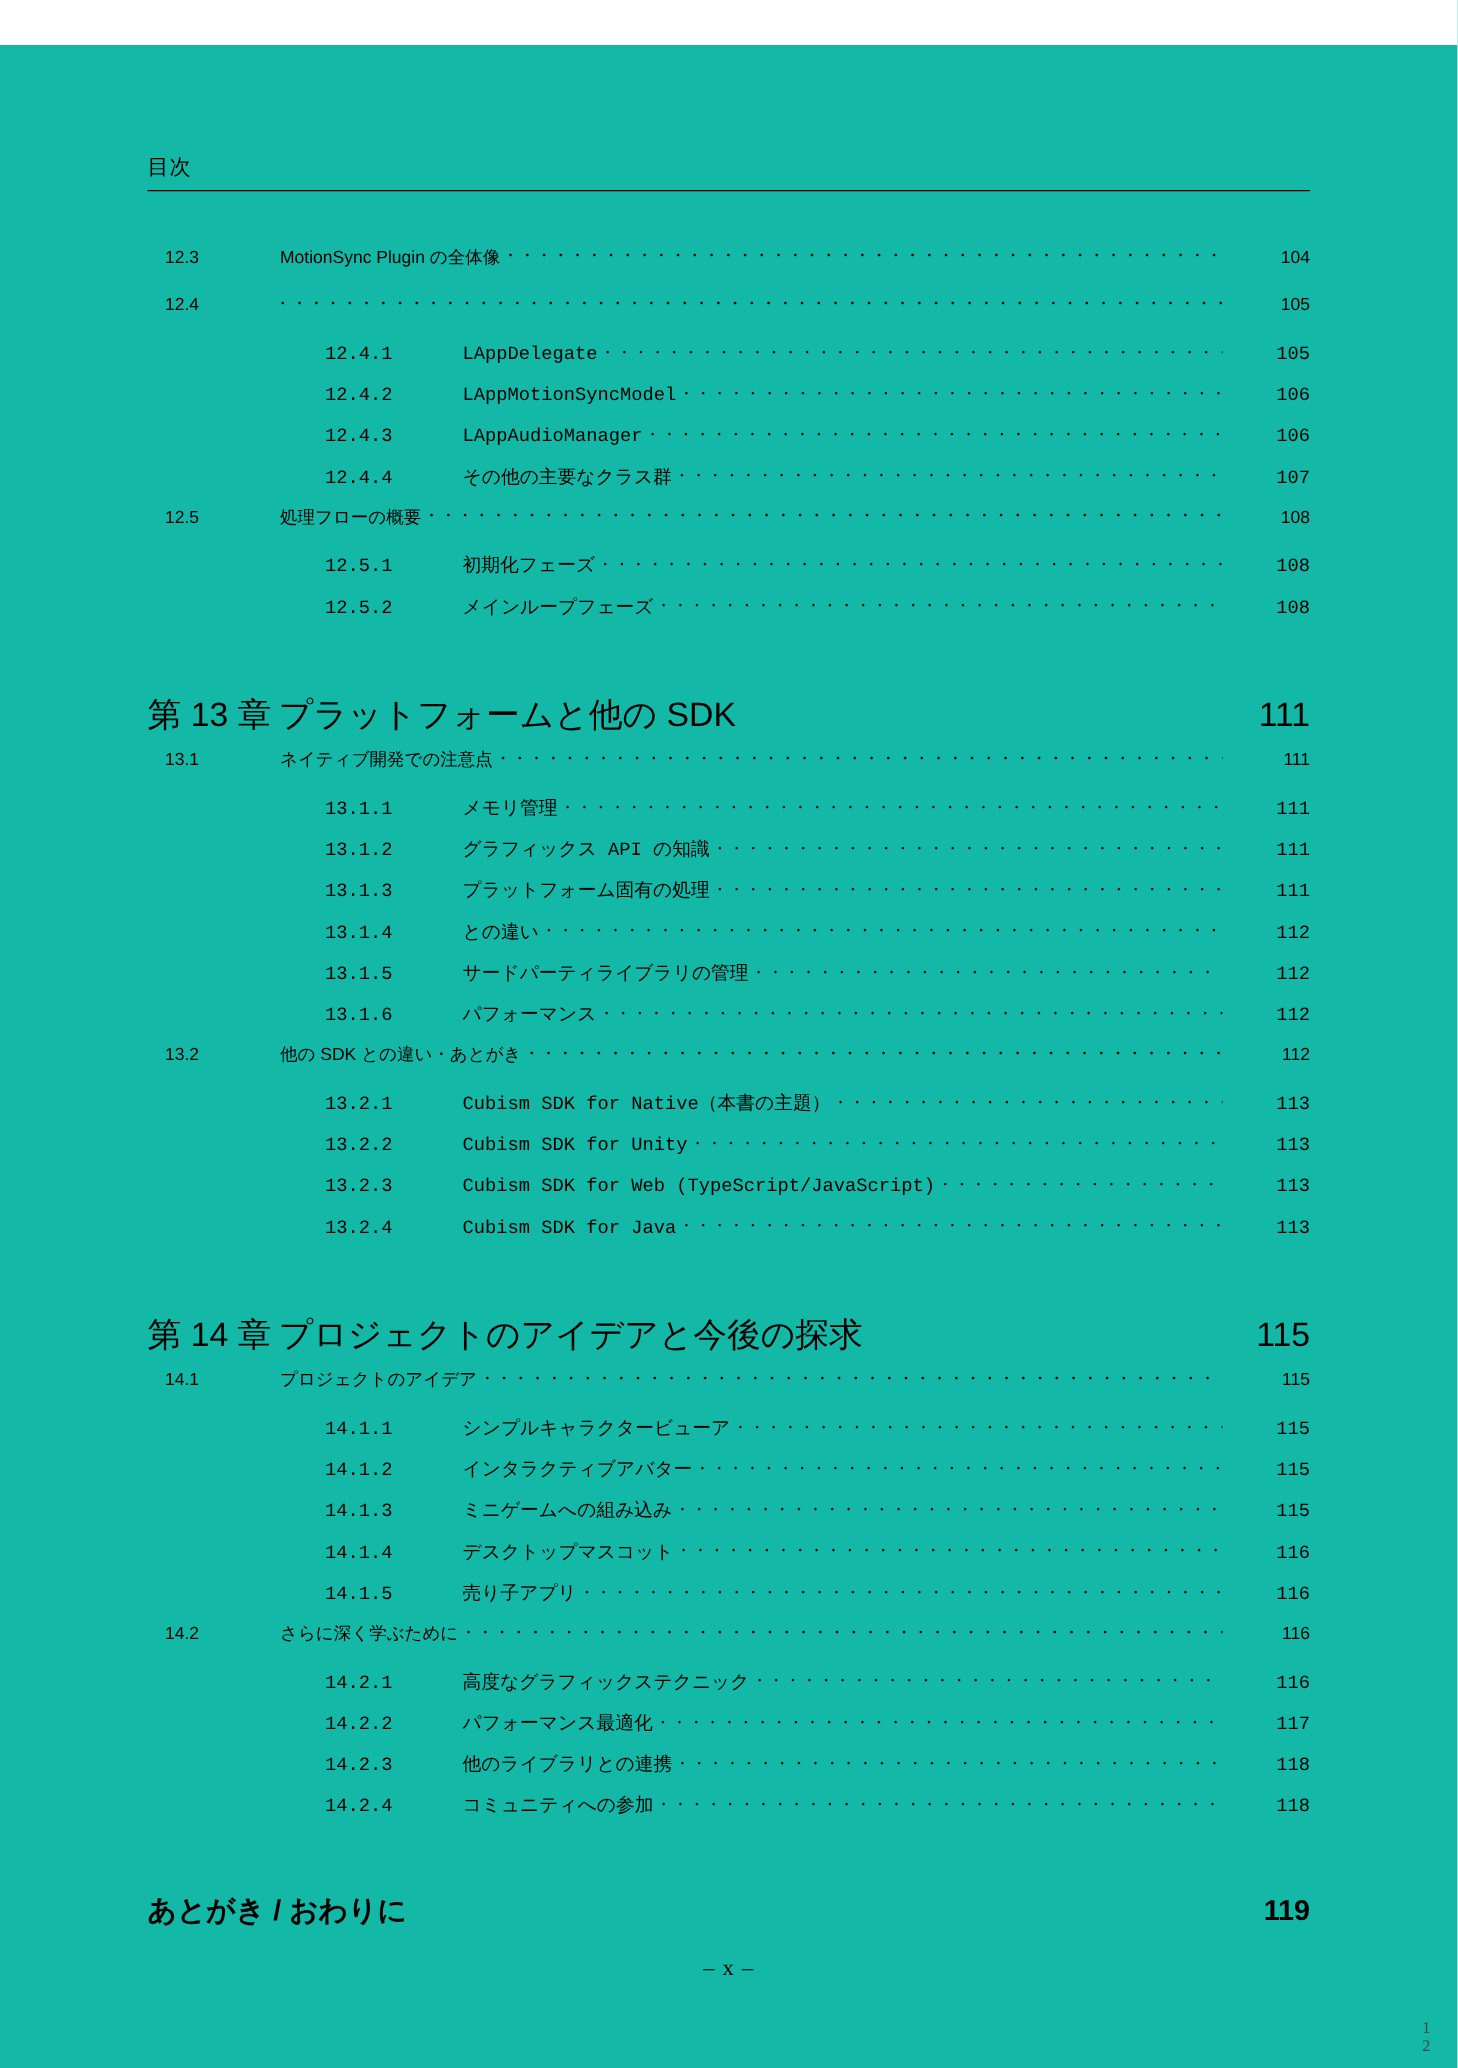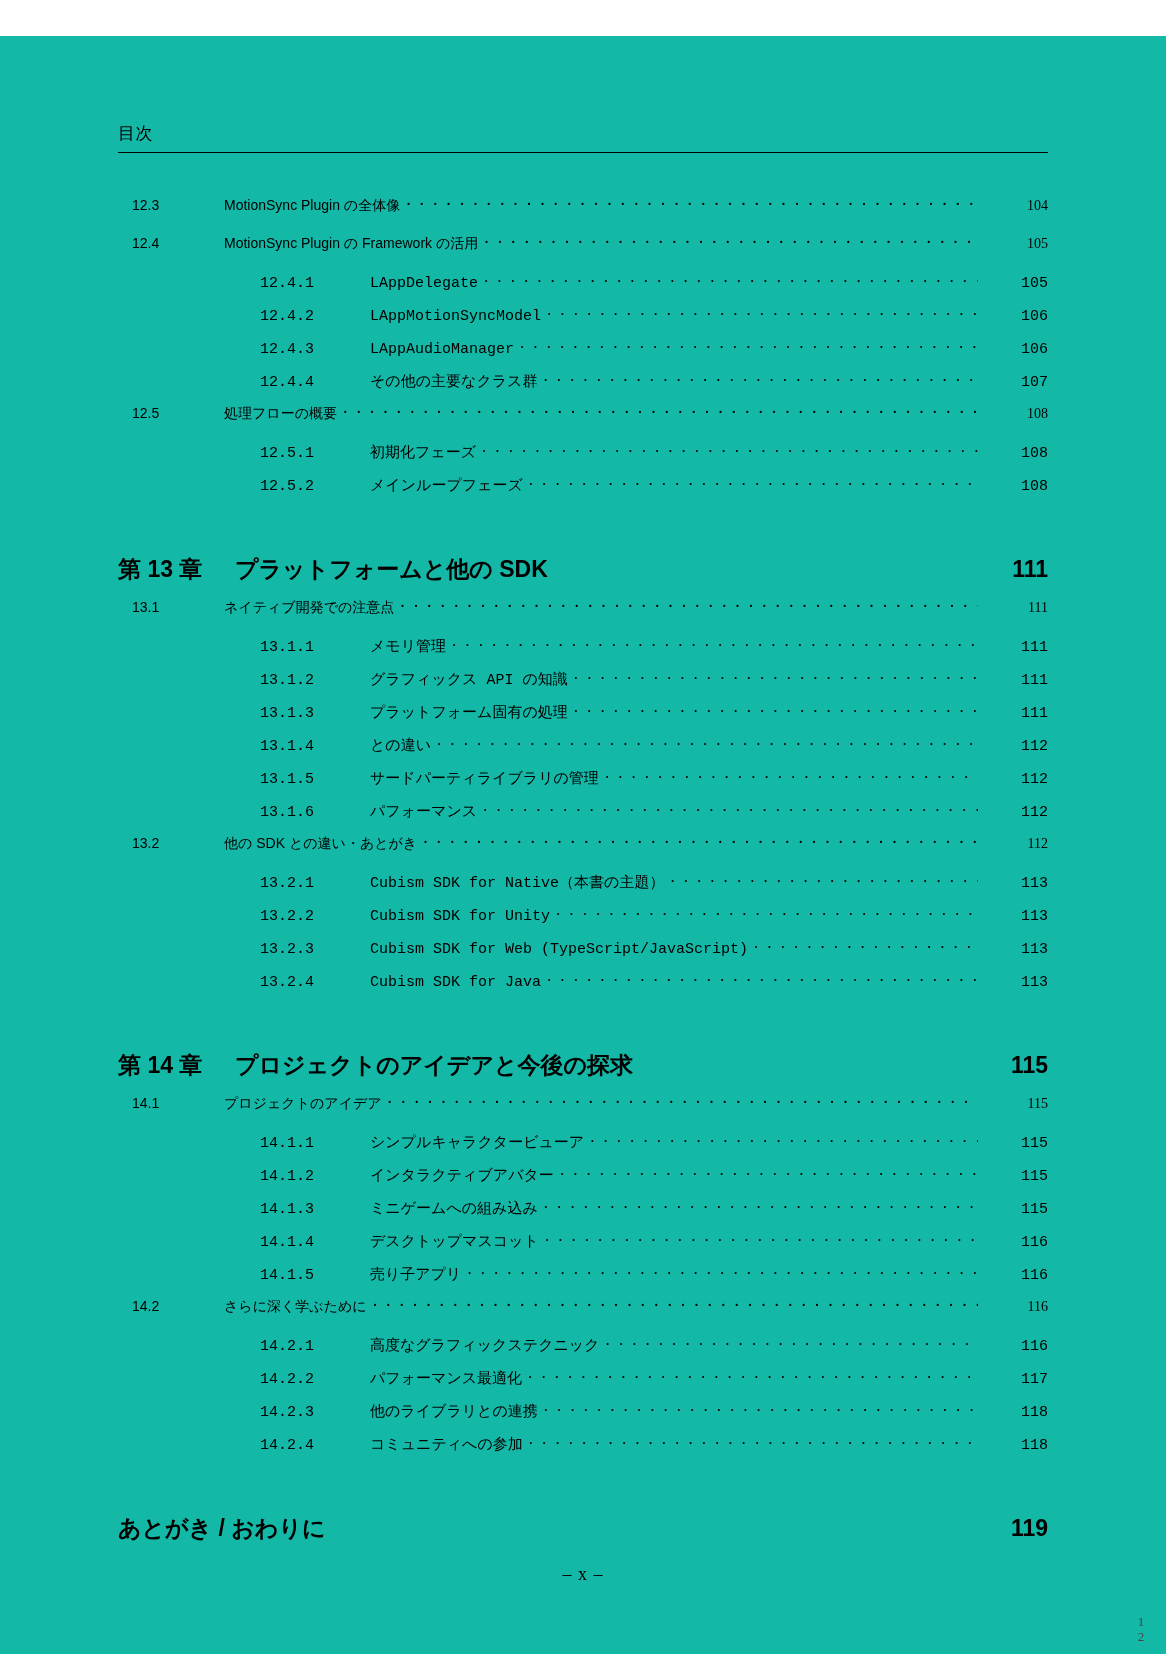--- a/index.html
+++ b/index.html
@@ -88,40 +88,39 @@
   }
 
   
   .row.section {
     font-family: "Liberation Sans", "DejaVu Sans", sans-serif;
     font-size: 14px;
     margin-top: 0;
     height: 38px;
   }
   .row.section .num { width: 92px; padding-left: 14px; }
-  .row.section .pagenum { width: 62px; font-family: Liberation Serif, serif; }
+  .row.section .pagenum { width: 62px; }
   .row.section .leader::before { font-size: 18px; letter-spacing: 2.2px; }
 
   
   .row.subsection {
     font-family: Liberation Mono, monospace;
     font-size: 15px;
     height: 33px;
   }
   .row.subsection .num { width: 110px; padding-left: 142px; }
   .row.subsection .pagenum { width: 62px; }
   .row.subsection .leader::before { font-size: 17px; letter-spacing: 2.4px; }
 
   
   .row.chapter {
     font-family: "Liberation Sans", "DejaVu Sans", sans-serif;
-    font-weight: bold;
-    font-size: 23px;
+    font-weight: normal;
+    font-size: 27px;
     height: 44px;
-    gap: 12px;
   }
   .row.chapter .num { width: 105px; padding-left: 0; }
   .row.chapter .title { flex: 1 1 auto; }
   .row.chapter .pagenum { width: 62px; }
 
   
   .row.backmatter {
     font-family: "Liberation Sans", "DejaVu Sans", sans-serif;
     font-weight: bold;
     font-size: 23px;
@@ -167,21 +166,20 @@
 
   <div class="toc" id="toc-list">
       <div class="row section">
         <span class="num">12.3</span>
         <span class="title">MotionSync Plugin の全体像</span>
         <span class="leader"></span>
         <span class="pagenum">104</span>
       </div>
       <div class="row section">
         <span class="num">12.4</span>
-        <span class="title">MotionSync Plugin の Framework の活用</span>
         <span class="leader"></span>
         <span class="pagenum">105</span>
       </div>
       <div class="row subsection">
         <span class="num">12.4.1</span>
         <span class="title">LAppDelegate</span>
         <span class="leader"></span>
         <span class="pagenum">105</span>
       </div>
       <div class="row subsection">

